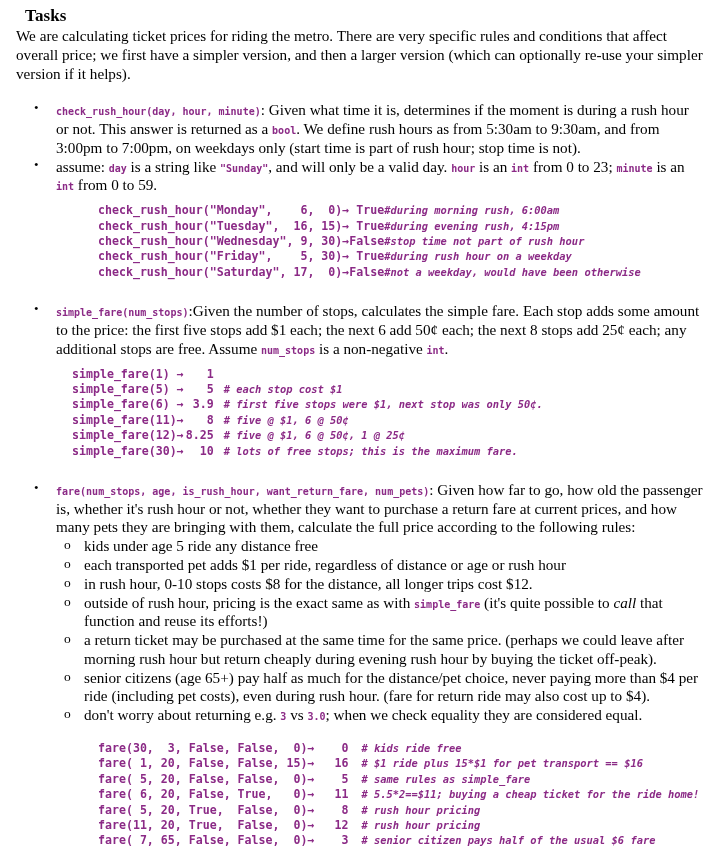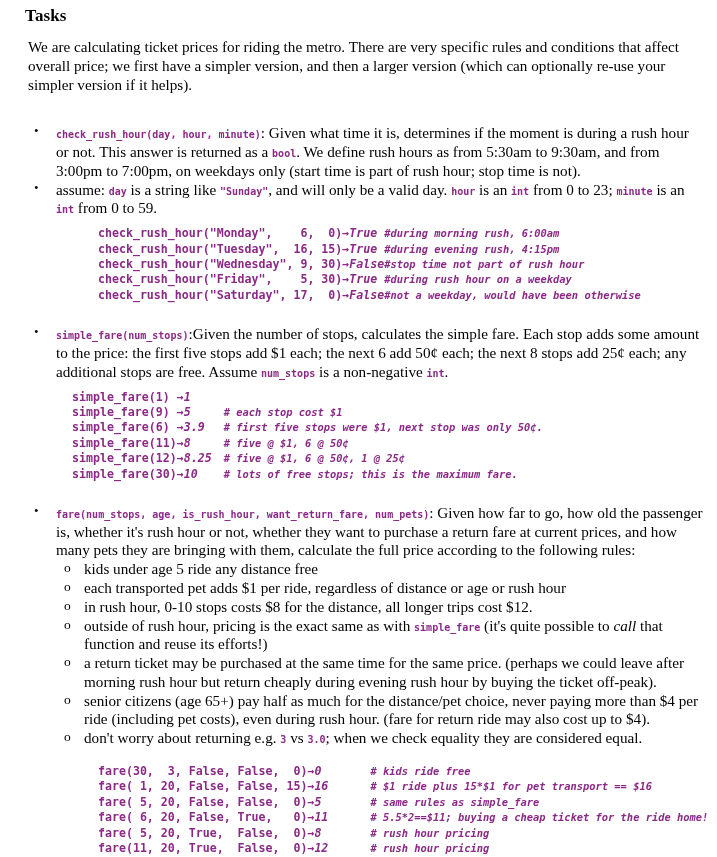--- a/index.html
+++ b/index.html
@@ -22,21 +22,21 @@
   .heading {
     font-size: 17px;
     font-weight: bold;
     line-height: 1.18;
     margin: 0 0 1px 9px;
     letter-spacing: 0.1px;
   }
   .para {
     font-size: 15.2px;
     line-height: 1.235;
-    margin: 12px;
+    margin: 0;
     text-align: left;
   }
   .code-inline {
     font-family: "DejaVu Sans Mono", "Liberation Mono", monospace;
     color: #8b2a86;
     font-size: 10px;
     font-weight: bold;
   }
   .italic { font-style: italic; }
 
@@ -95,30 +95,30 @@
     font-weight: bold;
   }
   table.examples td {
     padding: 0;
     line-height: 1.33;
     white-space: pre;
     vertical-align: baseline;
   }
   td.call  { text-align: left; }
   td.arrow { text-align: center; padding: 0 4px; }
-  td.result{ text-align: left; padding-right: 8px; font-style: italic; }
+  td.result{ text-align: right; padding-right: 8px; }
   td.comment {
     font-style: italic;
     font-weight: bold;
     font-size: 10.4px;
     padding-left: 6px;
   }
   table.examples.wide { margin-left: 56px; }
   table.examples.wide td.result { padding-right: 10px; min-width: 30px; }
-  table.examples.fare td.comment { padding-left: 22px; }
+  table.examples.fare td.comment { padding-left: 13px; }
   table.examples.fare td.result { min-width: 34px; }
 </style>
 </head>
 <body>
 
 <div class="page">
 
   <h1 class="heading">Tasks</h1>
 
   <p class="para">We are calculating ticket prices for riding the metro. There are very specific rules and conditions that affect overall price; we first have a simpler version, and then a larger version (which can optionally re-use your simpler version if it helps).</p>
@@ -186,21 +186,21 @@
 
   <table class="examples wide">
     <tbody>
         <tr>
           <td class="call">simple_fare(1)</td>
           <td class="arrow">→</td>
           <td class="result">1</td>
           <td class="comment"></td>
         </tr>
         <tr>
-          <td class="call">simple_fare(9)</td>
+          <td class="call">simple_fare(5)</td>
           <td class="arrow">→</td>
           <td class="result">5</td>
           <td class="comment"># each stop cost $1</td>
         </tr>
         <tr>
           <td class="call">simple_fare(6)</td>
           <td class="arrow">→</td>
           <td class="result">3.9</td>
           <td class="comment"># first five stops were $1, next stop was only 50¢.</td>
         </tr>

